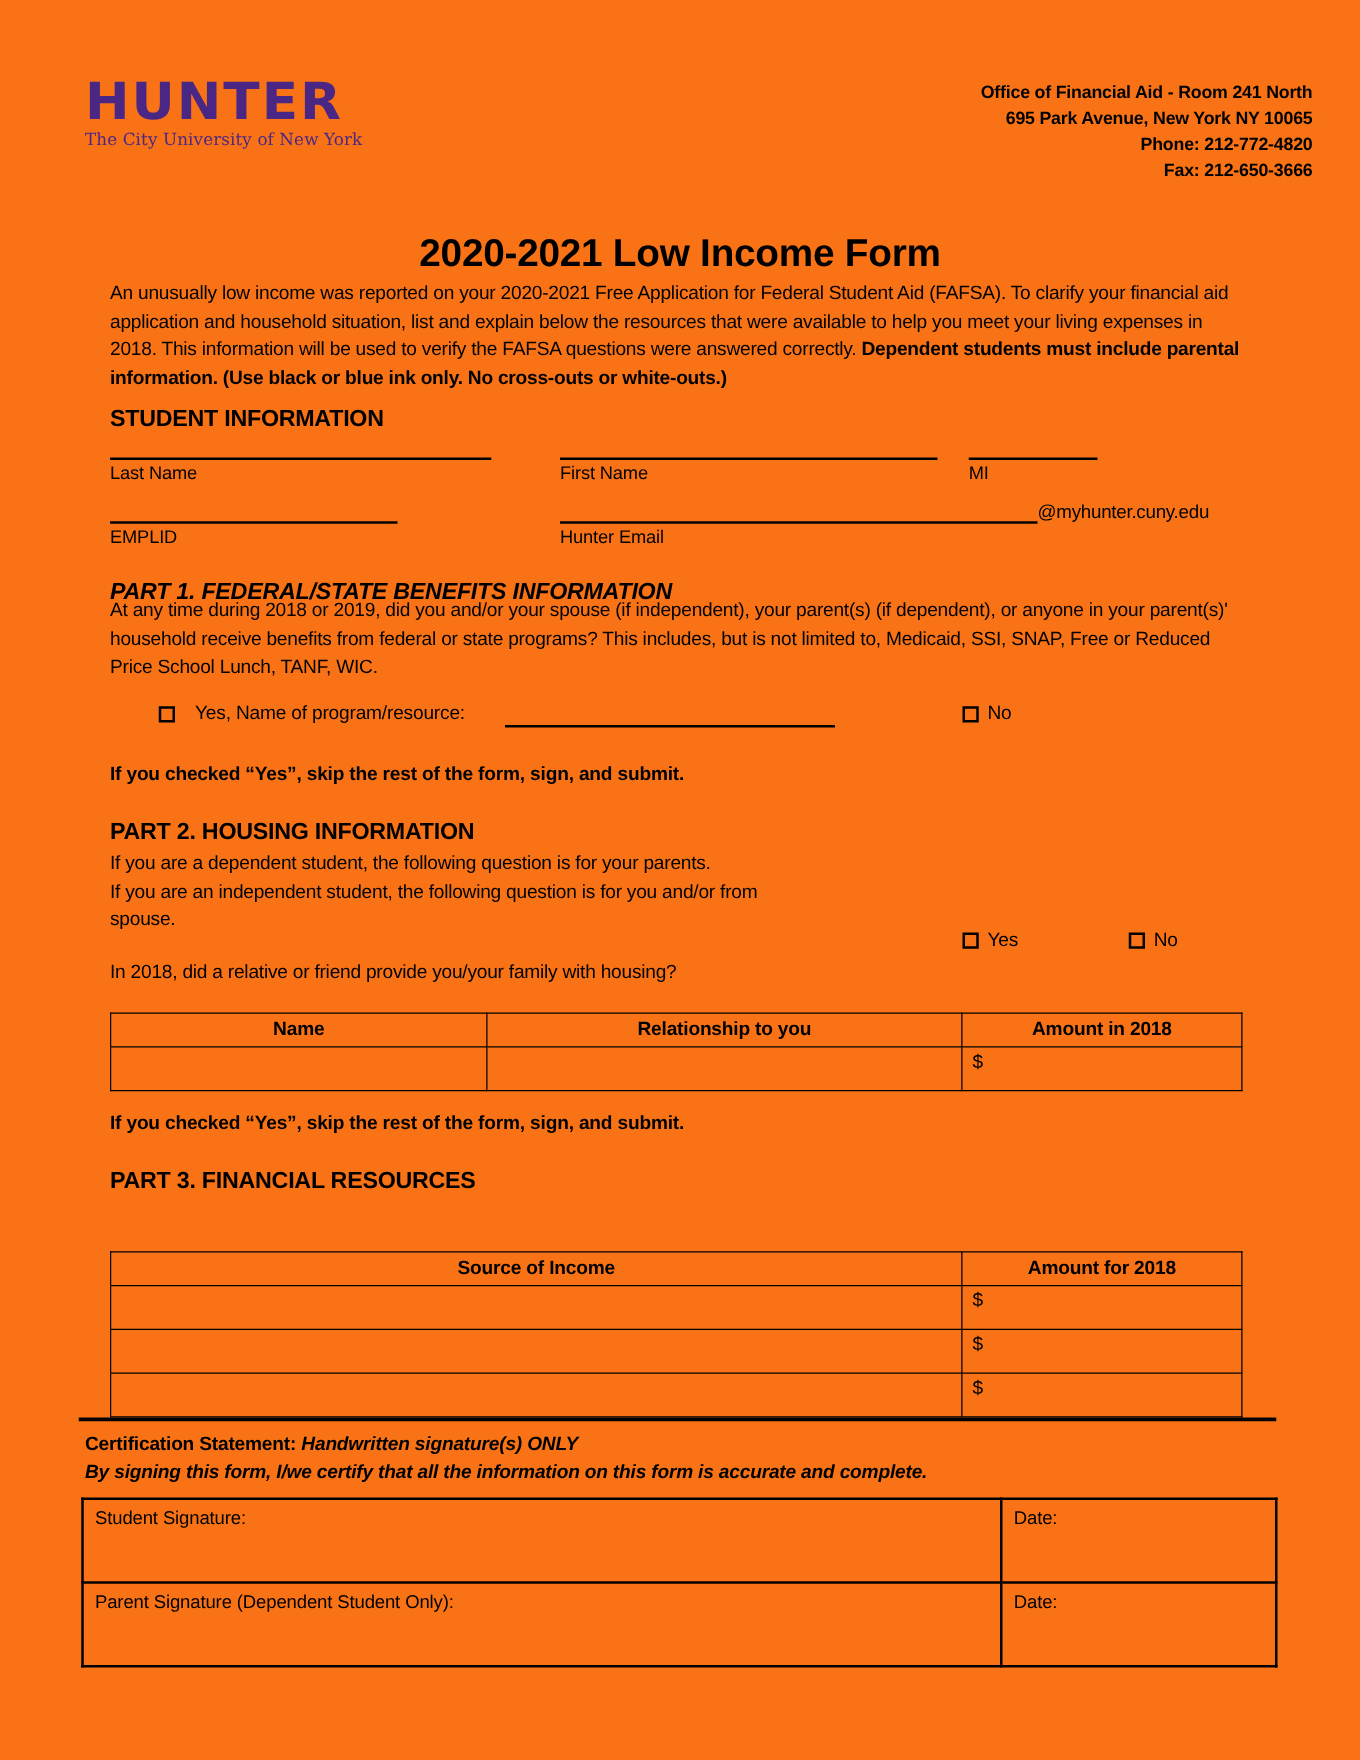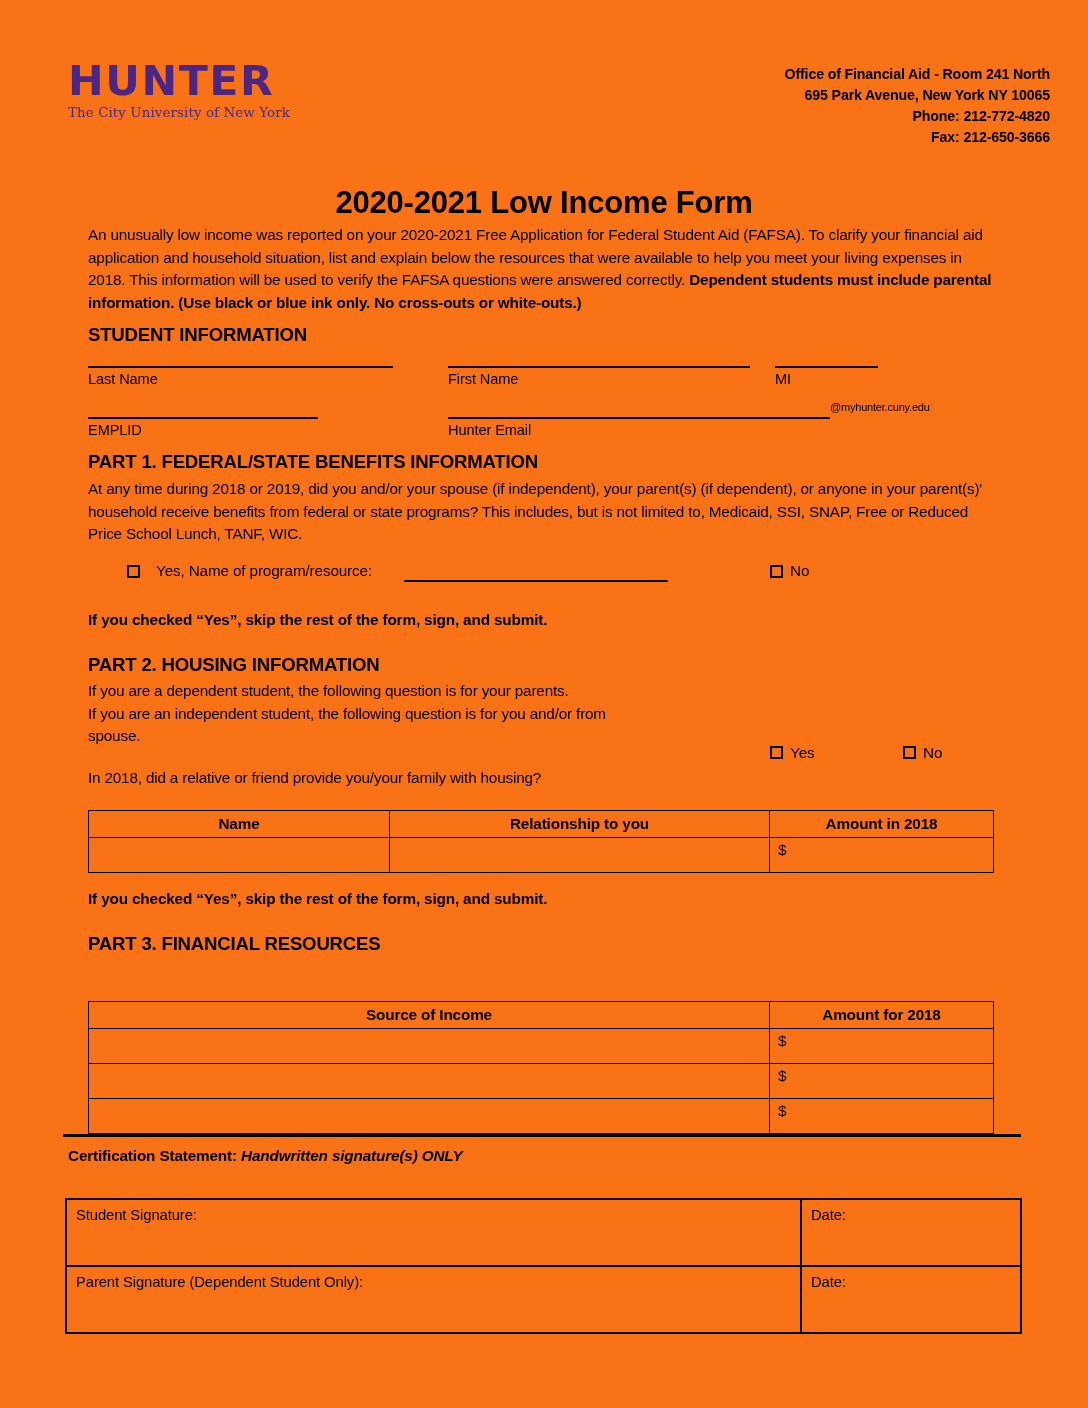--- a/index.html
+++ b/index.html
@@ -116,21 +116,21 @@
     border-top: 2px solid #000;
   }
   .field-label {
     position: absolute;
     font-size: 14.6px;
     letter-spacing: -0.1px;
     white-space: nowrap;
   }
   .email-suffix {
     position: absolute;
-    font-size: 11px;
+    font-size: 15px;
     letter-spacing: -0.2px;
     white-space: nowrap;
   }
 
   
   .cbox {
     position: absolute;
     width: 13px;
     height: 13px;
     border: 2px solid #000;
@@ -253,21 +253,21 @@
   <div class="field-label" style="left:448px; top:371px;">First Name</div>
   <div class="field-label" style="left:775px; top:371px;">MI</div>
 
   <div class="rule" style="left:88px; top:417px; width:230px;"></div>
   <div class="rule" style="left:448px; top:417px; width:382px;"></div>
   <div class="email-suffix" style="left:830px; top:401px;">@myhunter.cuny.edu</div>
 
   <div class="field-label" style="left:88px; top:422px;">EMPLID</div>
   <div class="field-label" style="left:448px; top:422px;">Hunter Email</div>
 
-  <div class="sec-head" style="top:451px;">PART 1. FEDERAL/STATE BENEFITS INFORMATION</div>
+  <div class="sec-head" style="top:462px;font-style:italic;">PART 1. FEDERAL/STATE BENEFITS INFORMATION</div>
   <div class="body-text" style="top:478px;">At any time during 2018 or 2019, did you and/or your spouse (if independent), your parent(s) (if dependent), or anyone in your parent(s)' household receive benefits from federal or state programs? This includes, but is not limited to, Medicaid, SSI, SNAP, Free or Reduced Price School Lunch, TANF, WIC.</div>
 
   <div class="cbox" style="left:127px; top:565px;"></div>
   <div class="cbox-label" style="left:156px; top:562px;">Yes, Name of program/resource:</div>
   <div class="inline-rule" style="left:404px; top:580px; width:264px;"></div>
 
   <div class="cbox" style="left:770px; top:565px;"></div>
   <div class="cbox-label" style="left:790px; top:562px;">No</div>
 
   <div class="bold-note" style="top:611px;">If you checked “Yes”, skip the rest of the form, sign, and submit.</div>
@@ -341,20 +341,21 @@
         <td>
             <div class="dollar">$</div>
           </td>
       </tr>
     </tbody>
   </table>
 
   <div class="thick-rule" style="top:1134px;"></div>
 
   <div class="cert-line1" style="top:1147px;"><span>Certification Statement: </span><i>Handwritten signature(s) ONLY</i></div>
+  <div class="cert-line2" style="top:1169px;">By signing this form, I/we certify that all the information on this form is accurate and complete.</div>
 
   <table class="sig-tbl">
     <colgroup>
       <col style="width:735px;">
       <col style="width:220px;">
     </colgroup>
     <tbody>
       <tr>
         <td>Student Signature:</td>
         <td>Date:</td>

